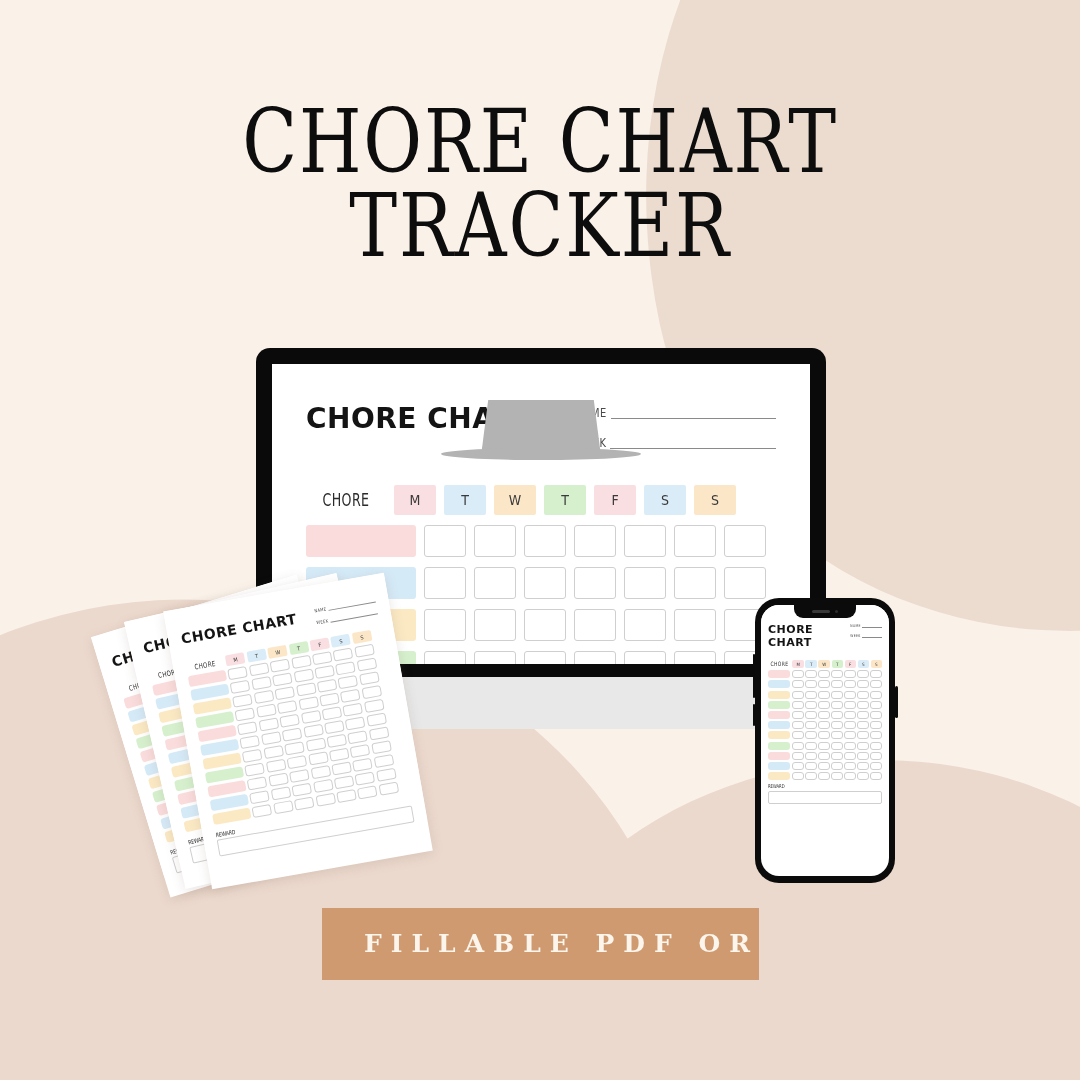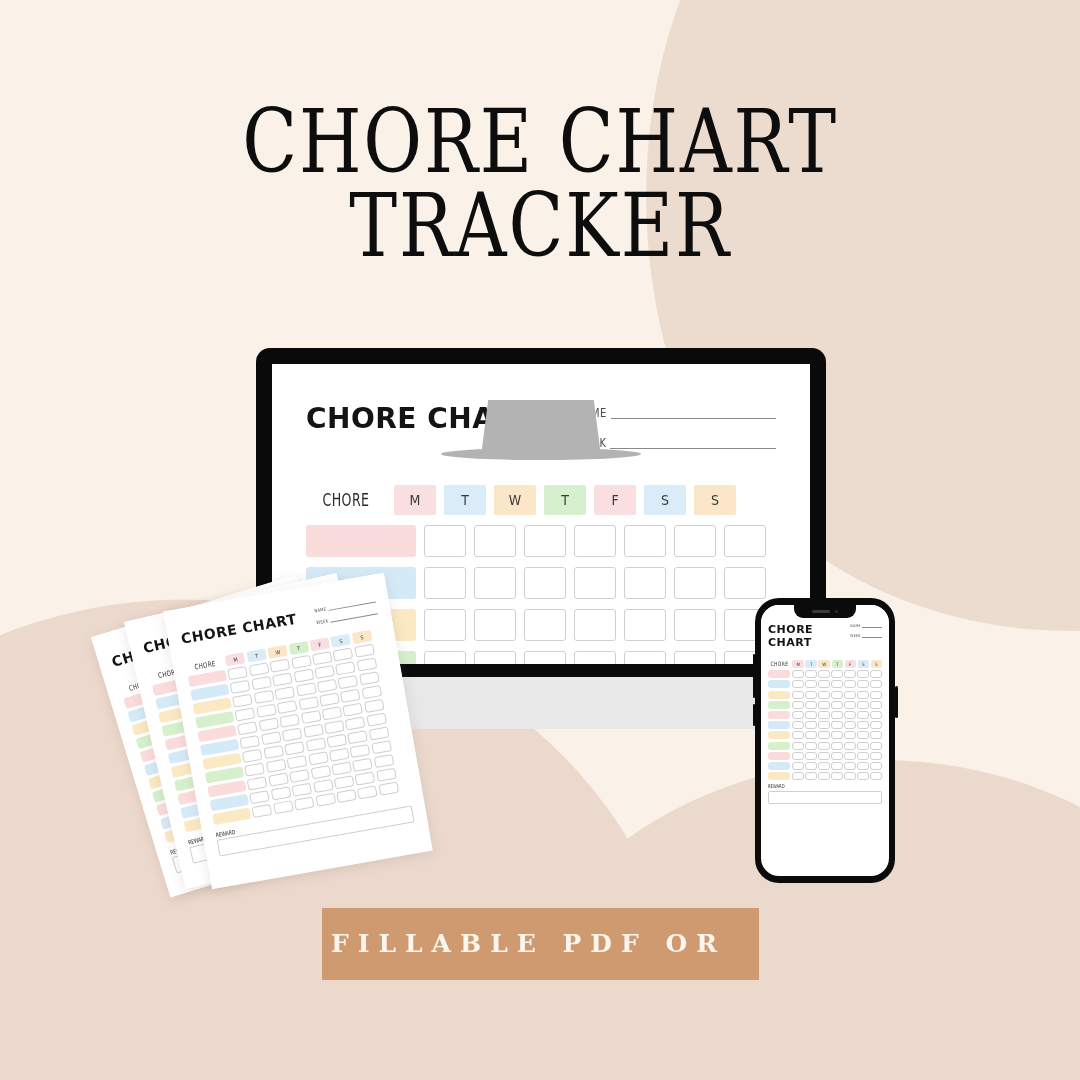--- a/index.html
+++ b/index.html
@@ -308,21 +308,21 @@
   
   .banner {
     position: absolute;
     left: 322px;
     top: 908px;
     width: 437px;
     height: 72px;
     background: #cf9a70;
     display: flex;
     flex-direction: column;
-    align-items: flex-start;
+    align-items: flex-end;
     justify-content: center;
     z-index: 35;
     gap: 12px;
   }
   .banner-line {
     font-family: "DejaVu Serif", "Liberation Serif", serif;
     font-weight: 700;
     color: #fbf5ec;
     font-size: 25px;
     letter-spacing: 9px;

